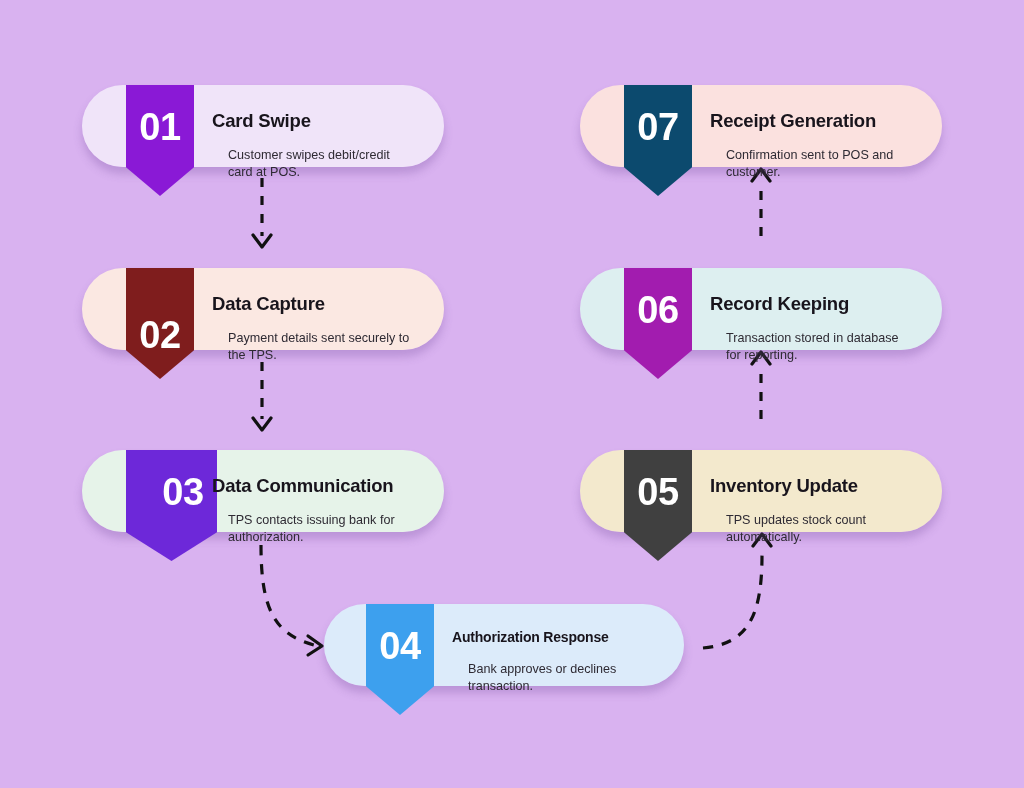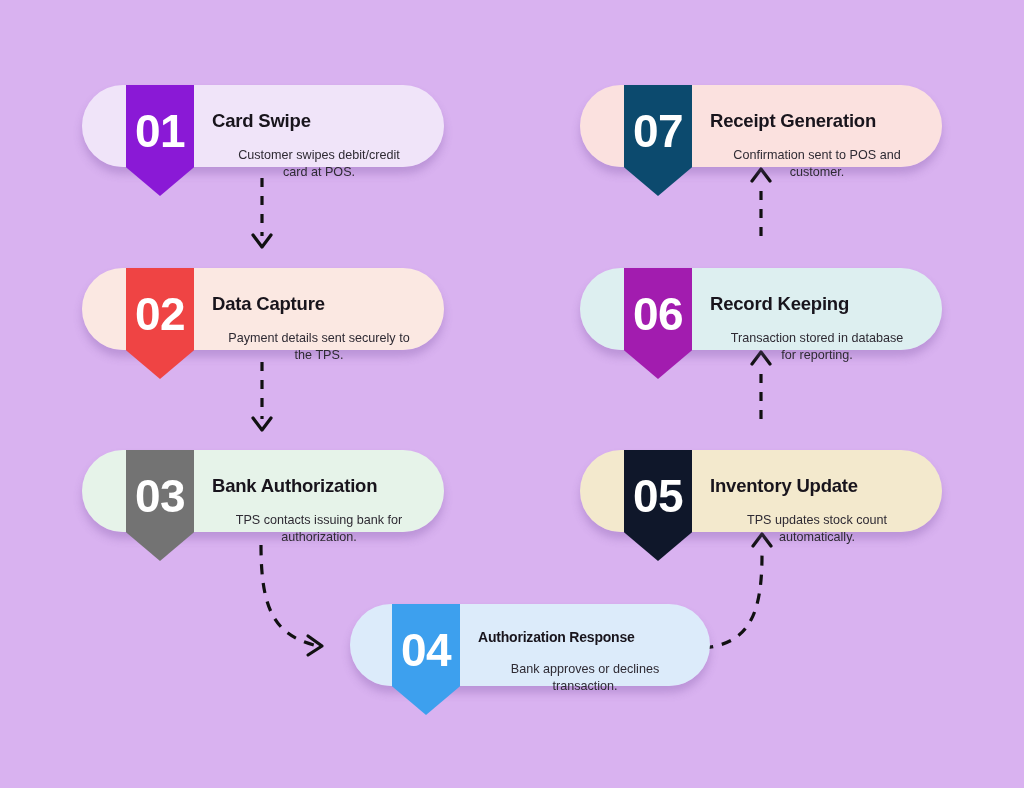--- a/index.html
+++ b/index.html
@@ -53,21 +53,21 @@
     height: 111px;
     z-index: 3;
     -webkit-clip-path: polygon(0 0, 100% 0, 100% 74%, 50% 100%, 0 74%);
     clip-path: polygon(0 0, 100% 0, 100% 74%, 50% 100%, 0 74%);
     display: flex;
     align-items: flex-start;
     justify-content: center;
   }
   .badge-num {
     color: #ffffff;
-    font-size: 46px;
+    font-size: 38px;
     font-weight: 700;
     letter-spacing: -0.5px;
     line-height: 1;
     margin-top: 23px;
     font-family: "Liberation Sans", sans-serif;
   }
   .card-text {
     position: absolute;
     z-index: 4;
     left: 130px;
@@ -83,21 +83,20 @@
     letter-spacing: -0.2px;
     white-space: nowrap;
   }
   .card-desc {
     font-size: 12.6px;
     font-weight: 400;
     color: #2e2a33;
     line-height: 1.33;
     margin: 16px;
     max-width: 215px;
-    text-align: center;
   }
 
   
   .card.wide .card-text { left: 128px; max-width: 300px; }
   .card.wide .card-title { font-size: 14px; }
   .card.wide .card-desc { max-width: 250px; }
 </style>
 </head>
 <body>
 
@@ -142,54 +141,54 @@
       <span class="badge-num">01</span>
     </div>
     <div class="card-text">
       <p class="card-title">Card Swipe</p>
       <p class="card-desc">Customer swipes debit/credit card at POS.</p>
     </div>
   </div>
 
   <div class="card" style="left:82px; top:268px; width:362px;">
     <div class="card-surface" style="background:#fbe8e2;"></div>
-    <div class="badge" style="background:#ef4444;">
+    <div class="badge" style="background:#7f1d1d;align-items:center;">
       <span class="badge-num">02</span>
     </div>
     <div class="card-text">
       <p class="card-title">Data Capture</p>
       <p class="card-desc">Payment details sent securely to the TPS.</p>
     </div>
   </div>
 
   <div class="card" style="left:82px; top:450px; width:362px;">
     <div class="card-surface" style="background:#e6f3e9;"></div>
-    <div class="badge" style="background:#737373;">
+    <div class="badge" style="background:#6d28d9;padding-left:23px;">
       <span class="badge-num">03</span>
     </div>
     <div class="card-text">
-      <p class="card-title">Bank Authorization</p>
+      <p class="card-title">Data Communication</p>
       <p class="card-desc">TPS contacts issuing bank for authorization.</p>
     </div>
   </div>
 
-  <div class="card wide" style="left:350px; top:604px; width:360px;">
+  <div class="card wide" style="left:324px; top:604px; width:360px;">
     <div class="card-surface" style="background:#dcebfa;"></div>
     <div class="badge" style="background:#3DA0EE; left:42px;">
       <span class="badge-num">04</span>
     </div>
     <div class="card-text">
       <p class="card-title">Authorization Response</p>
       <p class="card-desc">Bank approves or declines transaction.</p>
     </div>
   </div>
 
   <div class="card" style="left:580px; top:450px; width:362px;">
     <div class="card-surface" style="background:#f3e9cd;"></div>
-    <div class="badge" style="background:#0f172a;justify-content:center;">
+    <div class="badge" style="background:#404040;justify-content:center;">
       <span class="badge-num">05</span>
     </div>
     <div class="card-text">
       <p class="card-title">Inventory Update</p>
       <p class="card-desc">TPS updates stock count automatically.</p>
     </div>
   </div>
 
   <div class="card" style="left:580px; top:268px; width:362px;">
     <div class="card-surface" style="background:#ddeff0;"></div>

